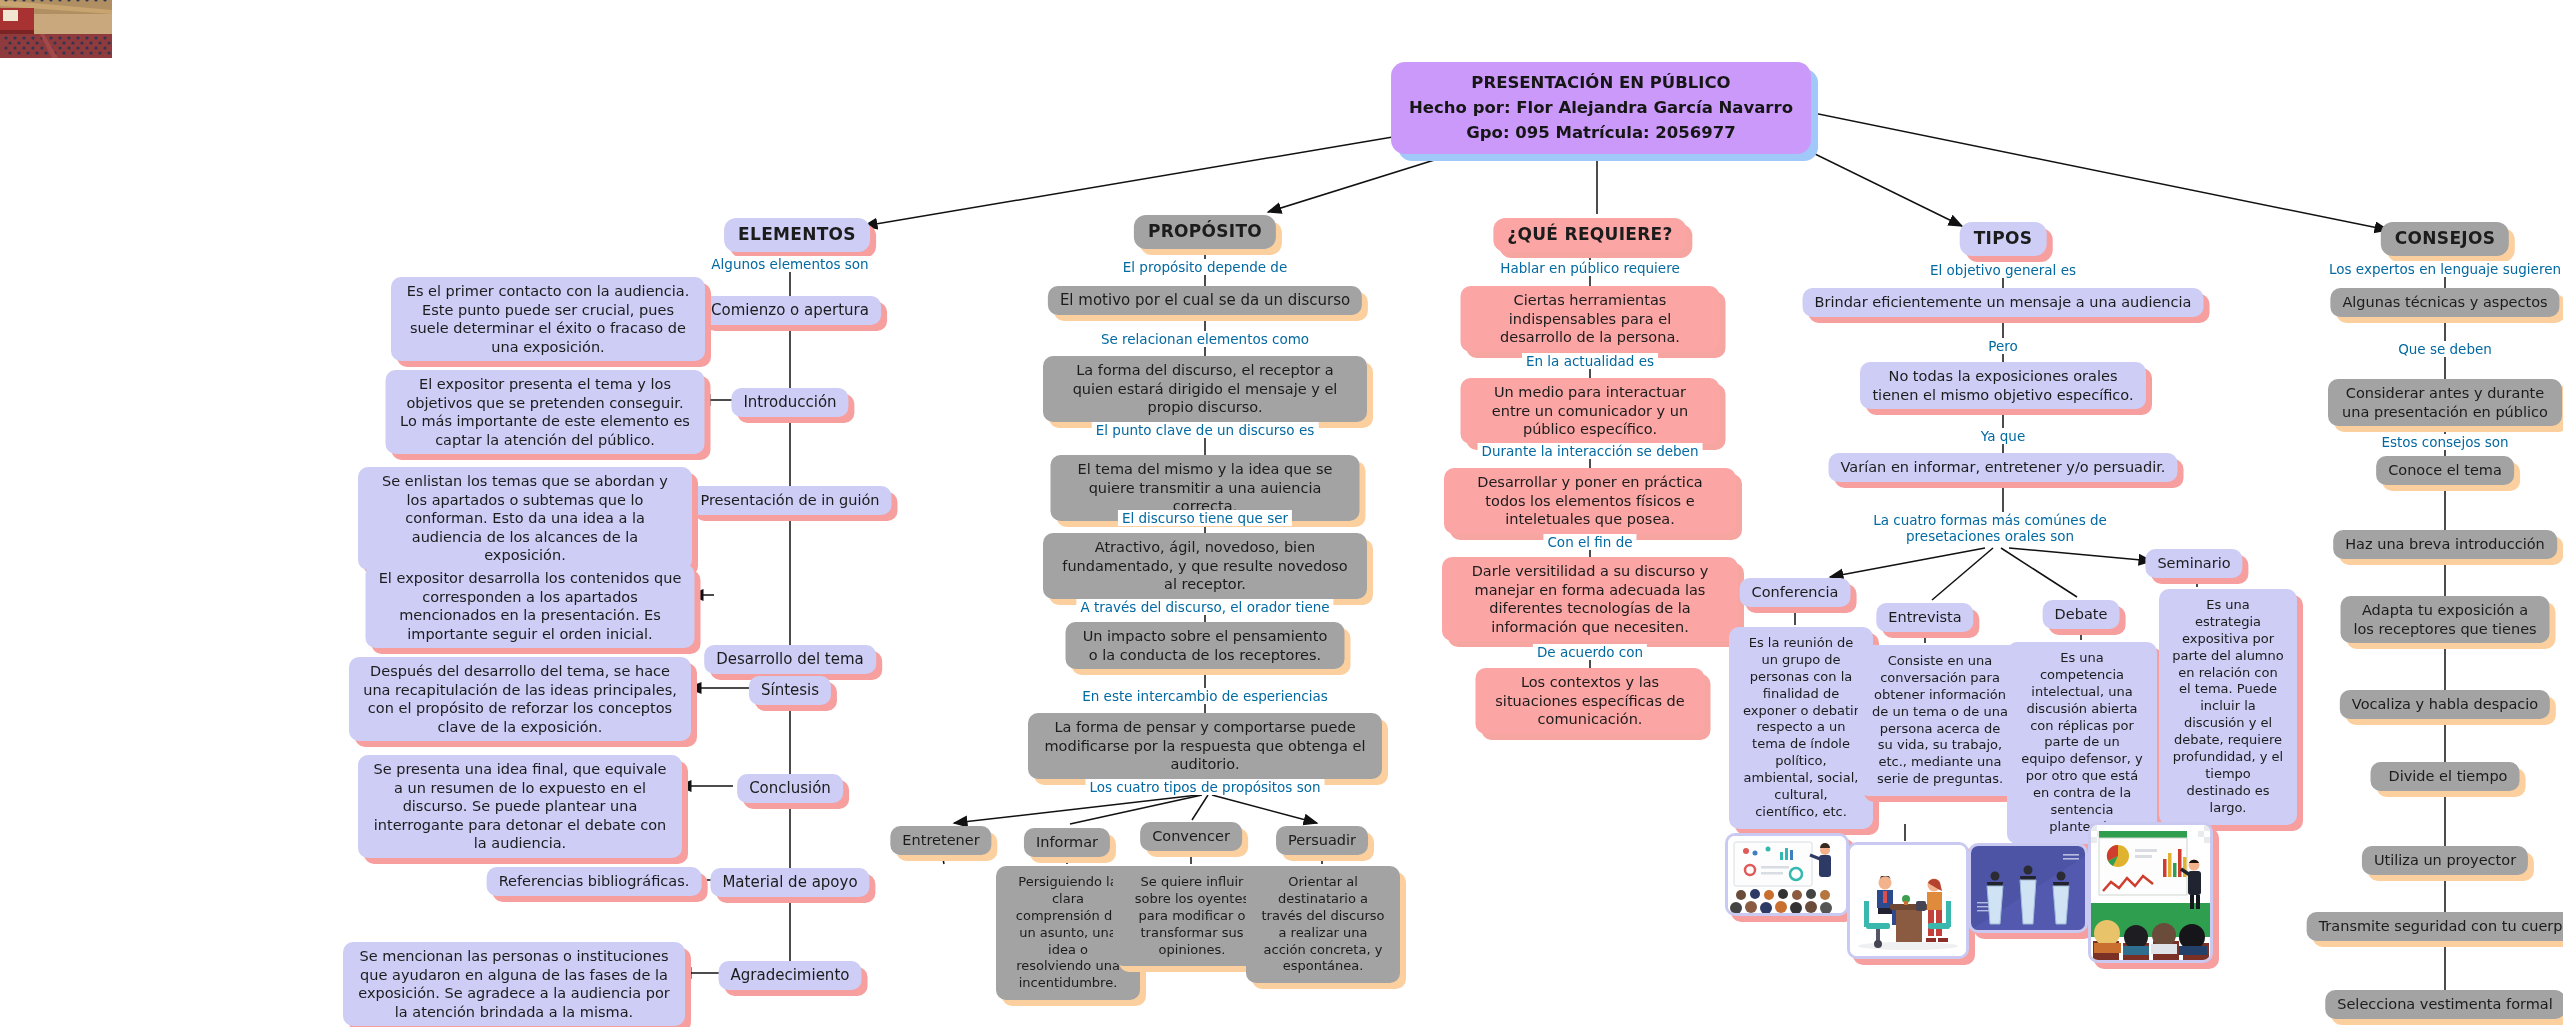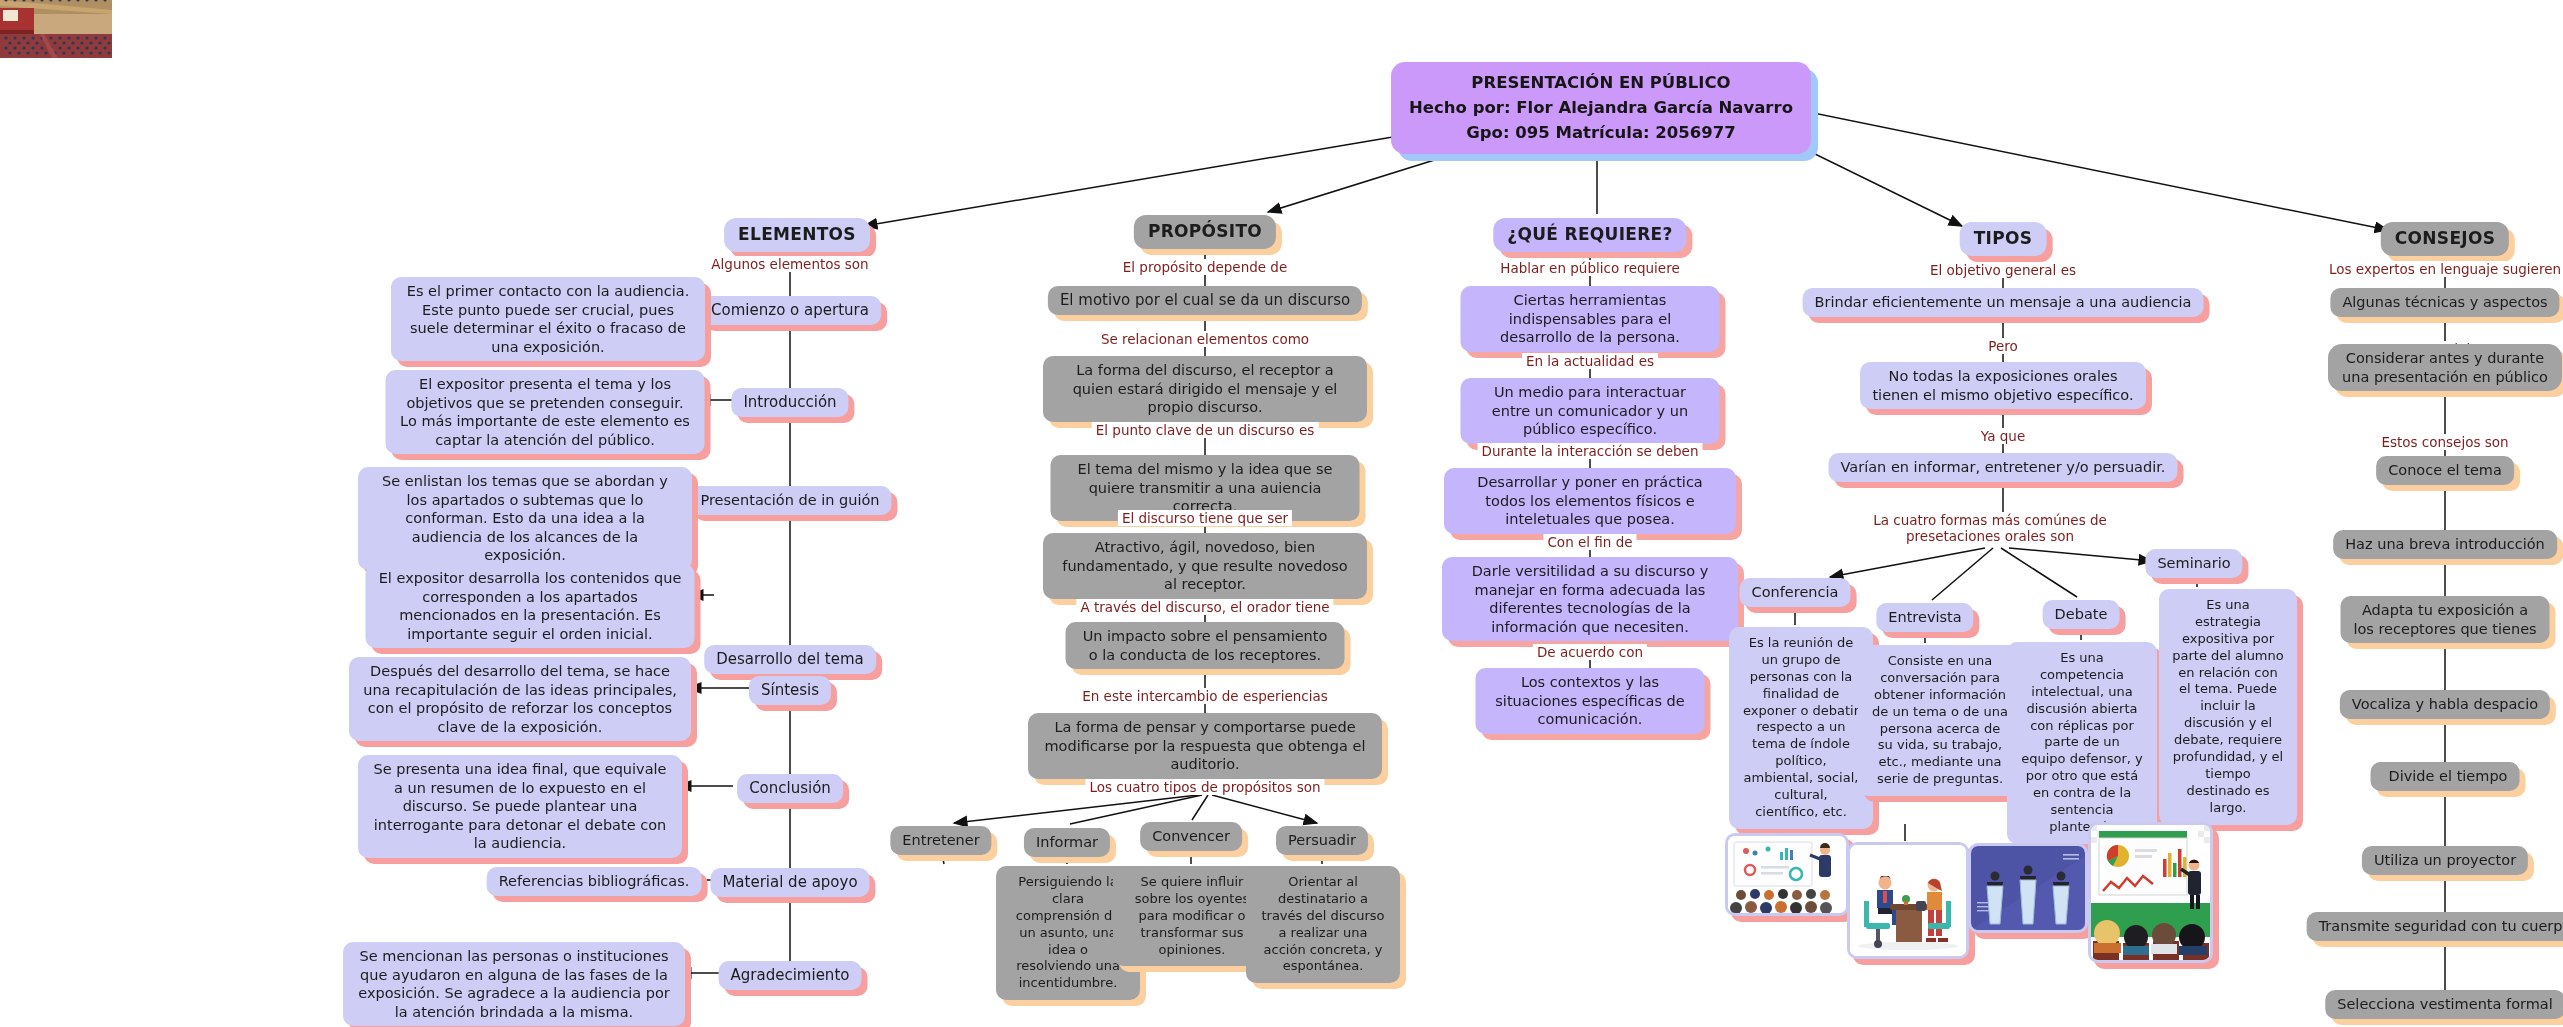--- a/index.html
+++ b/index.html
@@ -1,26 +1,26 @@
 <!DOCTYPE html>
 <html><head>
 <meta charset="utf-8">
 <style>
   html,body{margin:0;padding:0;background:#fff;font-family:"DejaVu Sans",sans-serif;}
   #canvas{position:relative;width:2563px;height:1027px;background:#fff;overflow:hidden;}
   #wires{position:absolute;left:0;top:0;pointer-events:none;}
   .n{position:absolute;border-radius:10px;text-align:center;color:#1c1c1c;padding:5px 12px;line-height:1.28;transform:translateX(-50%);font-size:15px;}
   .lav{background:#cdcdf6;box-shadow:6px 6px 0 #f79f9f;}
   .pink{background:#a3a3a3;box-shadow:6px 6px 0 #fccf9e;}
-  .yel{background:#c4b5fd;box-shadow:6px 6px 0 #f7a5a0;}
+  .yel{background:#fca5a5;box-shadow:6px 6px 0 #f7a5a0;}
   .hdr{font-weight:bold;font-size:17px;white-space:nowrap;border-radius:12px;padding:6px 14px;letter-spacing:.3px;}
   .nw{white-space:nowrap;}
   .s14{font-size:14.5px;}
   .s13{font-size:13px;line-height:1.3;padding:8px 13px;}
-  .lbl{position:absolute;transform:translateX(-50%);background:#fff;padding:0 4px;font-size:13.5px;color:#7f1d1d;white-space:nowrap;}
+  .lbl{position:absolute;transform:translateX(-50%);background:#fff;padding:0 4px;font-size:13.5px;color:#0369a1;white-space:nowrap;}
   .lblw{white-space:normal;width:235px;text-align:center;}
   .title{position:absolute;left:1601px;top:62px;transform:translateX(-50%);background:#cb99fa;border-radius:14px;box-shadow:7px 7px 0 #a0c8f8;padding:9px 18px;text-align:center;font-weight:bold;font-size:16.5px;line-height:1.5;color:#161616;}
   .thumb{position:absolute;border:3px solid #c9c9f2;border-radius:10px;background:#fff;box-shadow:6px 6px 0 #f79f9f;overflow:hidden;}
   .thumb svg{display:block;}
 </style>
 </head>
 <body>
 
 <div id="canvas">
 
@@ -328,21 +328,21 @@
         <rect x="60" y="119" width="26" height="10" fill="#e0e4e8"></rect>
       <circle cx="101" cy="112" r="13" fill="#15151a"></circle>
         <rect x="88" y="121" width="28" height="9" fill="#23406b"></rect>
     </svg>
   </div>
 
   <div class="n pink hdr" style="left:2445px;top:222px;">CONSEJOS</div>
   <div class="lbl" style="left:2445px;top:261px;">Los expertos en lenguaje sugieren</div>
   <div class="n pink nw s14" style="left:2445px;top:288px;">Algunas técnicas y aspectos</div>
   <div class="lbl" style="left:2445px;top:341px;">Que se deben</div>
-  <div class="n pink s14" style="left:2445px;top:344px;width:210px;border-radius:14px;">Considerar antes y durante una presentación en público</div>
+  <div class="n pink s14" style="left:2445px;top:379px;width:210px;">Considerar antes y durante una presentación en público</div>
   <div class="lbl" style="left:2445px;top:434px;">Estos consejos son</div>
 
   <div class="n pink nw s14" style="left:2445px;top:456px;">Conoce el tema</div>
   <div class="n pink nw s14" style="left:2445px;top:530px;">Haz una breva introducción</div>
   <div class="n pink s14" style="left:2445px;top:596px;width:185px;">Adapta tu exposición a los receptores que tienes</div>
   <div class="n pink nw s14" style="left:2445px;top:690px;">Vocaliza y habla despacio</div>
   <div class="n pink nw s14" style="left:2445px;top:762px;padding-left:18px;">Divide el tiempo</div>
   <div class="n pink nw s14" style="left:2445px;top:838px;margin-top:8px;">Utiliza un proyector</div>
   <div class="n pink nw s14" style="left:2445px;top:912px;">Transmite seguridad con tu cuerpo</div>
   <div class="n pink nw s14" style="left:2445px;top:990px;">Selecciona vestimenta formal</div>

